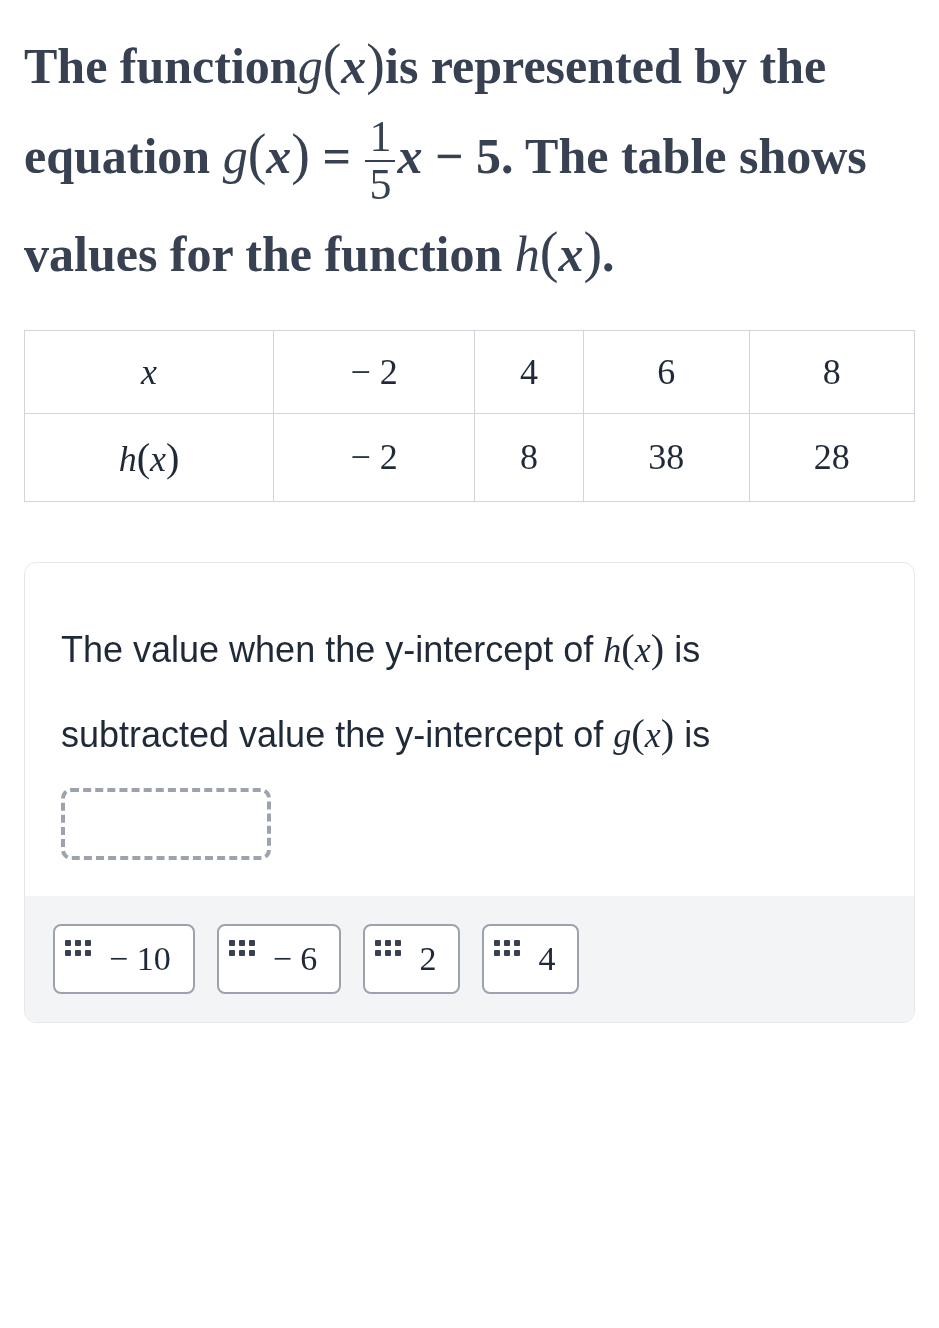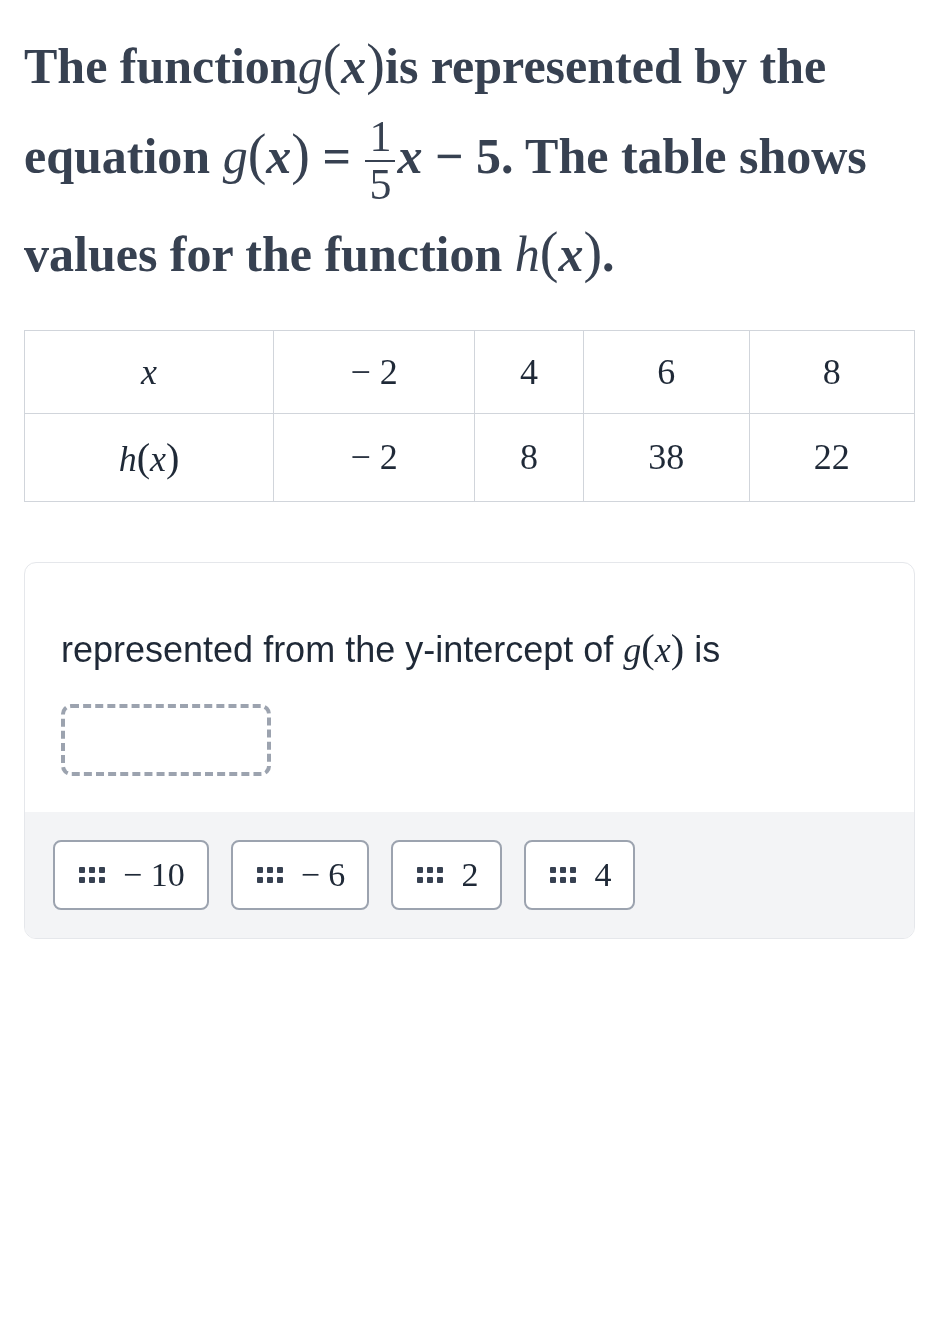--- a/index.html
+++ b/index.html
@@ -74,25 +74,24 @@
       margin-top: 12px;
     }
     .tile-bar {
       background: #f3f4f6;
       padding: 28px 28px 28px;
       display: flex;
       gap: 22px;
     }
     .tile {
       display: inline-flex;
-      align-items: center;
       border: 2px solid #9ca3af;
       border-radius: 8px;
       background: #fff;
-      padding: 14px 22px 14px 24px;
+      padding: 14px 22px 14px 10px;
       font-size: 34px;
       font-family: 'Times New Roman', serif;
       color: #1f2937;
       cursor: grab;
     }
     .grip {
       display: grid;
       grid-template-columns: repeat(3, 6px);
       grid-template-rows: repeat(2, 6px);
       gap: 4px;
@@ -119,29 +118,32 @@
     <td>− 2</td>
     <td>4</td>
     <td>6</td>
     <td>8</td>
   </tr>
   <tr>
     <td><span class="fn">h</span><span class="paren">(</span><span class="math-italic">x</span><span class="paren">)</span></td>
     <td>− 2</td>
     <td>8</td>
     <td>38</td>
-    <td>22</td>
+    <td>28</td>
   </tr>
 </tbody>
   </table>
 
 <div class="answer-block">
   <div class="answer-prompt">
     <div>
-      <span>represented from the y-intercept of </span><span class="fn">g</span><span class="paren">(</span><span class="math-italic">x</span><span class="paren">)</span><span> is</span>
+      <span>The value when the y-intercept of </span><span class="fn">h</span><span class="paren">(</span><span class="math-italic">x</span><span class="paren">)</span><span> is</span>
+    </div>
+    <div>
+      <span>subtracted value the y-intercept of </span><span class="fn">g</span><span class="paren">(</span><span class="math-italic">x</span><span class="paren">)</span><span> is</span>
     </div>
     <div class="drop-zone"></div>
   </div>
   <div class="tile-bar">
     <div class="tile">
       <span class="grip">
           <span></span>
           <span></span>
           <span></span>
           <span></span>

